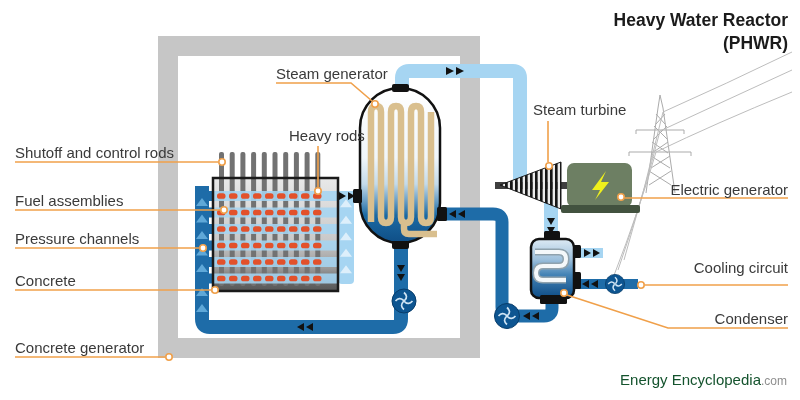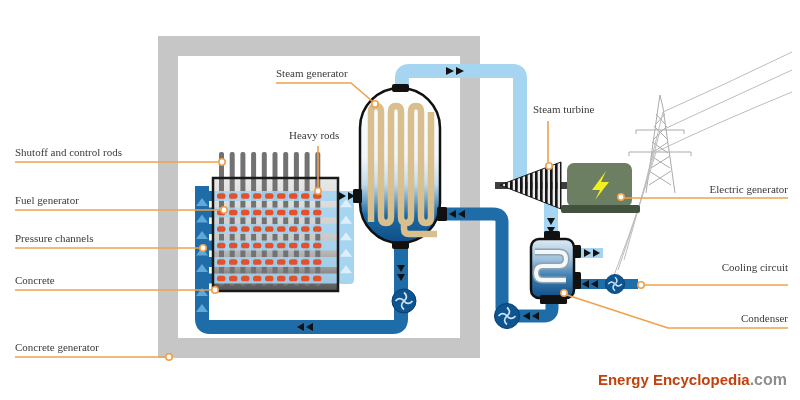--- a/index.html
+++ b/index.html
@@ -2,32 +2,32 @@
 <html><head>
 <meta charset="utf-8">
 <style>
   html,body{margin:0;padding:0;background:#ffffff;}
   #stage{
     position:relative;width:800px;height:400px;background:#ffffff;overflow:hidden;
     font-family:"Liberation Sans", sans-serif;
   }
   #diagram-svg{position:absolute;left:0;top:0;}
   .lbl{
-    position:absolute;font-size:11px;color:#3a3a3a;white-space:nowrap;line-height:13px;font-family:Liberation Serif, serif;
+    position:absolute;font-size:15px;color:#3a3a3a;white-space:nowrap;line-height:13px;
   }
   .lbl-right{text-align:left;}
   #title-block{
     position:absolute;right:12px;top:9px;text-align:right;
     font-weight:bold;font-size:17.5px;line-height:23px;color:#1b1b1b;
   }
   #logo-block{
     position:absolute;right:13px;top:371px;white-space:nowrap;
   }
-  #logo-block .logo-main{font-weight:bold;font-size:15px;color:#c2410c;}
-  #logo-block .logo-tld{font-weight:bold;font-size:16px;color:#8e8e8e;}
+  #logo-block .logo-main{font-weight:normal;font-size:15px;color:#14532d;}
+  #logo-block .logo-tld{font-weight:normal;font-size:12px;color:#8e8e8e;}
 </style>
 </head>
 <body>
 
 <div id="stage">
 
 <svg id="diagram-svg" width="800" height="400" viewBox="0 0 800 400">
   <defs>
     <linearGradient id="sgGrad" x1="0" y1="0" x2="0" y2="1">
       <stop offset="0" stop-color="#ffffff"></stop>
@@ -343,29 +343,33 @@
     <circle cx="375" cy="104" r="3.2"></circle>
     <circle cx="318" cy="191" r="3.2"></circle>
     <circle cx="549" cy="166" r="3.2"></circle>
     <circle cx="621" cy="197" r="3.2"></circle>
     <circle cx="641" cy="285" r="3.2"></circle>
     <circle cx="564" cy="293" r="3.2"></circle>
   </g>
 </svg>
 
 <div class="lbl" style="left:15px;top:146px">Shutoff and control rods</div>
-<div class="lbl" style="left:15px;top:194px">Fuel generator</div>
+<div class="lbl" style="left:15px;top:194px">Fuel assemblies</div>
 <div class="lbl" style="left:15px;top:232px">Pressure channels</div>
 <div class="lbl" style="left:15px;top:274px">Concrete</div>
 <div class="lbl" style="left:15px;top:341px">Concrete generator</div>
 <div class="lbl" style="left:276px;top:67px">Steam generator</div>
 <div class="lbl" style="left:289px;top:129px">Heavy rods</div>
 <div class="lbl" style="left:533px;top:103px">Steam turbine</div>
 <div class="lbl lbl-right" style="right:12px;top:183px">Electric generator</div>
 <div class="lbl lbl-right" style="right:12px;top:261px">Cooling circuit</div>
 <div class="lbl lbl-right" style="right:12px;top:312px">Condenser</div>
 
+<div id="title-block">
+  <div>Heavy Water Reactor</div>
+  <div>(PHWR)</div>
+</div>
 
 <div id="logo-block">
   <span class="logo-main">Energy Encyclopedia</span><span class="logo-tld">.com</span>
 </div>
 
 </div>
 
 </body></html>

